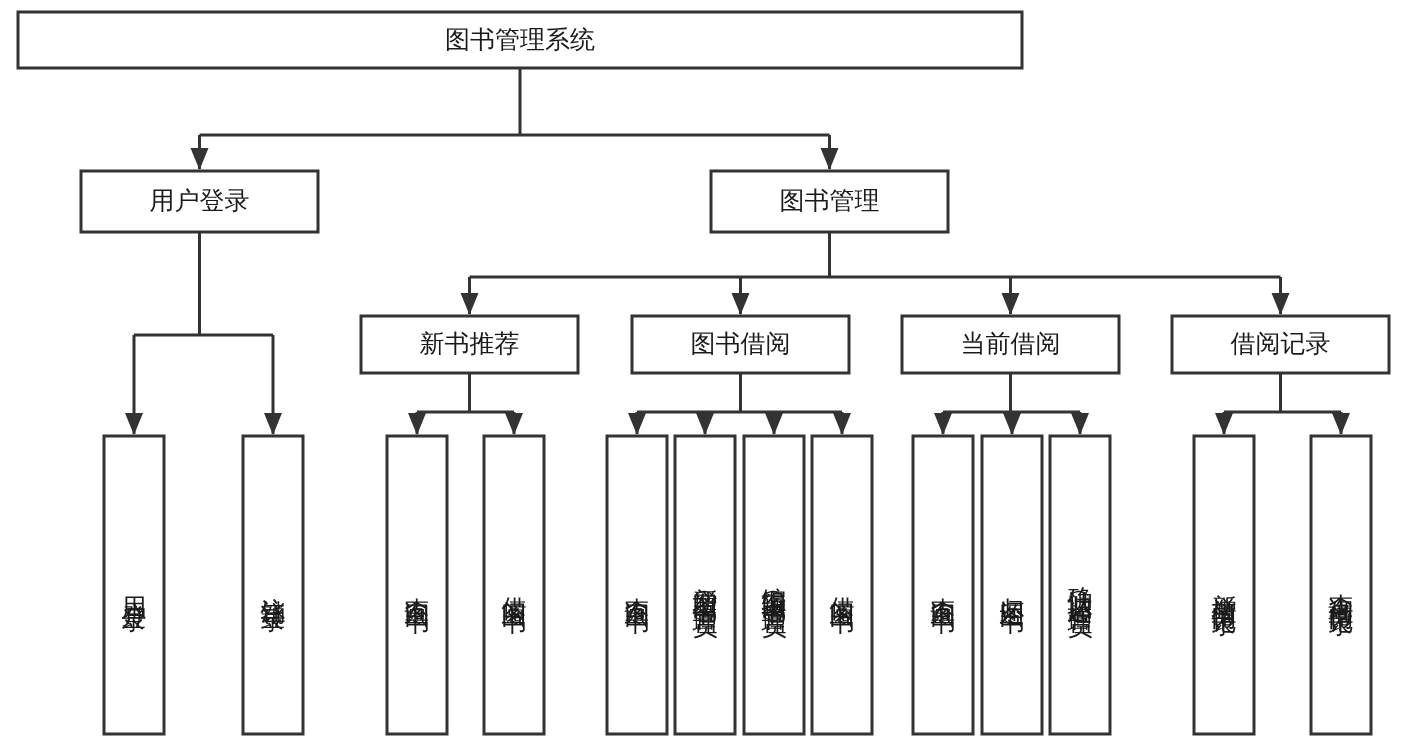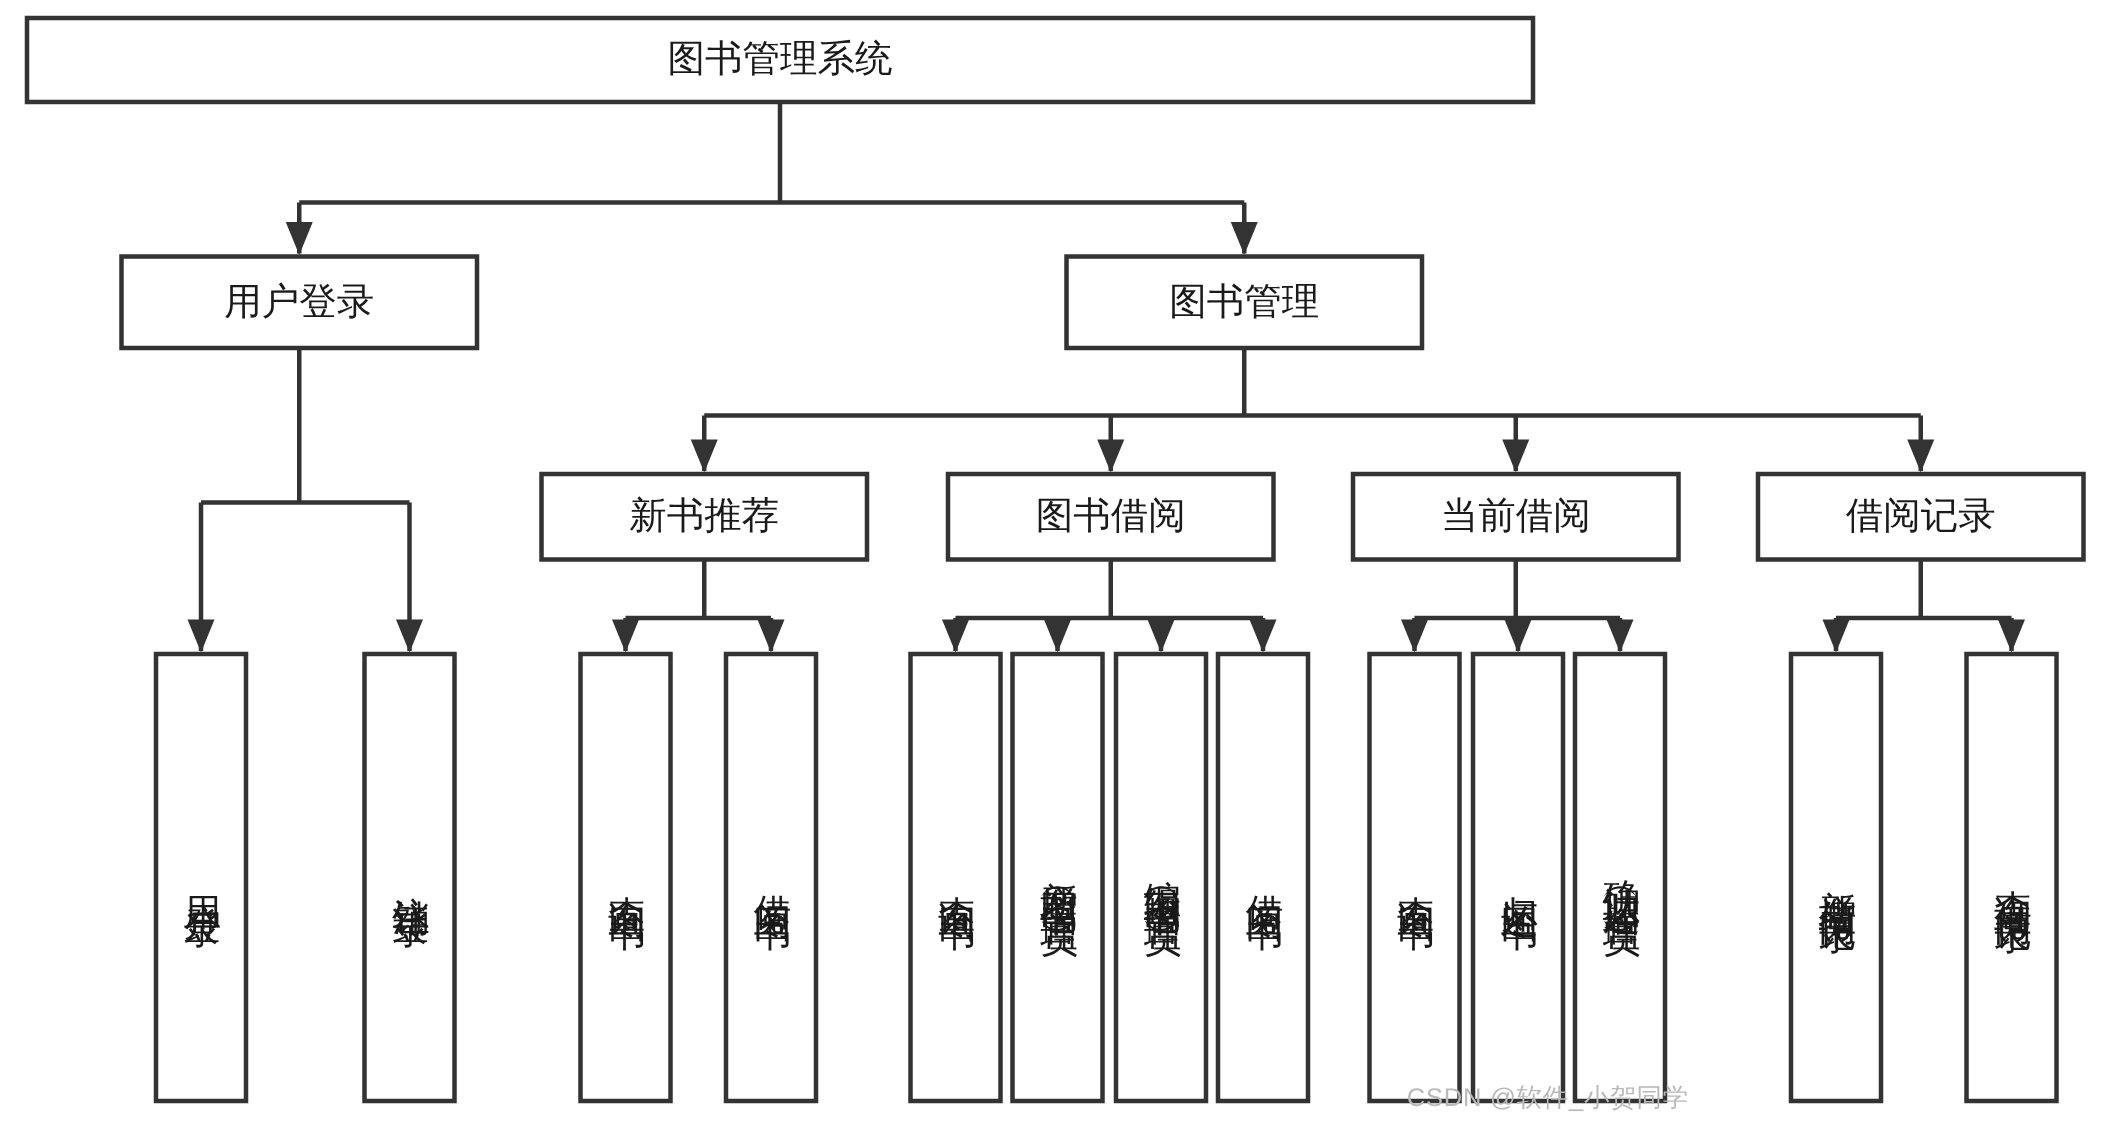--- a/index.html
+++ b/index.html
@@ -175,14 +175,13 @@
       <div class="leaf-label" style="left: 675px; top: 436px; width: 60px; height: 298px; display: flex; align-items: center; justify-content: center;">新增图书（管理员）</div>
       <div class="leaf-label" style="left: 744px; top: 436px; width: 60px; height: 298px; display: flex; align-items: center; justify-content: center;">编辑图书（管理员）</div>
       <div class="leaf-label" style="left: 812px; top: 436px; width: 60px; height: 298px; display: flex; align-items: center; justify-content: center;">借阅图书</div>
       <div class="leaf-label" style="left: 913px; top: 436px; width: 60px; height: 298px; display: flex; align-items: center; justify-content: center;">查询图书</div>
       <div class="leaf-label" style="left: 982px; top: 436px; width: 60px; height: 298px; display: flex; align-items: center; justify-content: center;">归还图书</div>
       <div class="leaf-label" style="left: 1050px; top: 436px; width: 60px; height: 298px; display: flex; align-items: center; justify-content: center;">确认归还（管理员）</div>
       <div class="leaf-label" style="left: 1194px; top: 436px; width: 60px; height: 298px; display: flex; align-items: center; justify-content: center;">新增借阅记录</div>
       <div class="leaf-label" style="left: 1311px; top: 436px; width: 60px; height: 298px; display: flex; align-items: center; justify-content: center;">查询借阅记录</div>
     </div>
 
-  <div class="watermark">CSDN @软件_小贺同学</div>
 </div>
 
 </body></html>

